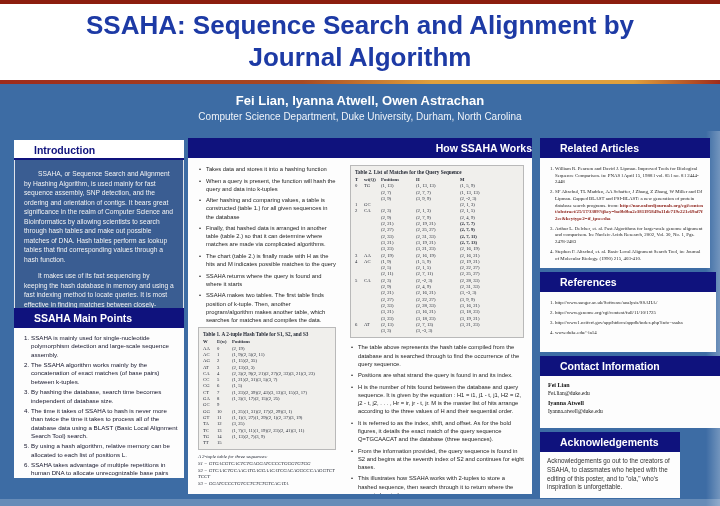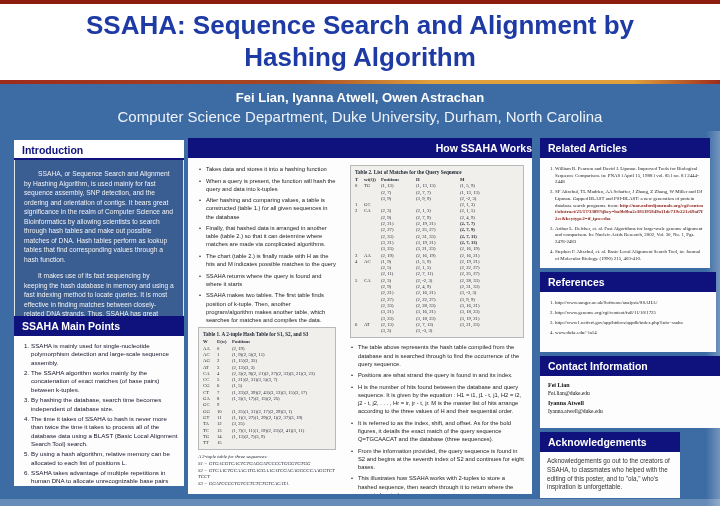--- a/index.html
+++ b/index.html
@@ -10,28 +10,28 @@
   }
   .top-strip{position:absolute;left:0;top:0;width:720px;height:4px;background:#8c1d0e;}
   .title-band{position:absolute;left:0;top:4px;width:720px;height:76px;background:#ffffff;
     display:flex;flex-direction:column;justify-content:center;align-items:center;}
   .title-line{color:#1d3aa5;font-weight:bold;font-size:26px;line-height:1.22;text-align:center;}
   .accent-line{position:absolute;left:0;top:80px;width:720px;height:4px;
     background:linear-gradient(90deg,#9e2b1b 0%,#a84a22 42%,#e0a03c 60%,#e0a03c 88%,#9e2b1b 100%);}
   .authors-band{position:absolute;left:0;top:84px;width:720px;height:47px;
     display:flex;flex-direction:column;justify-content:center;align-items:center;}
   .authors-line{color:#ffffff;font-weight:bold;font-size:13px;margin-bottom:3px;text-align:right;}
-  .affil-line{color:#eef2f8;font-size:15px;}
+  .affil-line{color:#eef2f8;font-size:10px;}
   .edge-right{position:absolute;right:0;top:131px;width:14px;height:375px;
     background:linear-gradient(90deg,rgba(255,255,255,0) 0%,rgba(255,255,255,0.28) 100%);}
   .edge-bottom{position:absolute;left:0;top:499px;width:720px;height:7px;background:rgba(255,255,255,0.22);}
 
   .panel{position:absolute;box-sizing:border-box;}
   .hdr{height:20px;background:#0f127d;color:#ffffff;font-weight:bold;font-size:10.5px;
-    line-height:20px;padding-left:8px;box-sizing:border-box;}
+    line-height:20px;padding-left:20px;box-sizing:border-box;}
   .hdr.center{text-align:right;padding-left:16px;}
   .hdr.inverse{background:#ffffff;color:#0f127d;border-bottom:2px solid #0f127d;}
   .pbody{box-sizing:border-box;background:#fdfdfd;overflow:hidden;}
 
   
   .intro-body{background:#3a5d92;color:#f3f3f3;font-size:6.7px;line-height:1.42;
     padding:9px 9px 4px 9px;height:152px;border:1px solid #dfe3ea;border-top:none;}
   .intro-body p{margin:0 0 7px 0;text-indent:14px;}
 
   
@@ -73,42 +73,42 @@
   .cemail{font-size:5.5px;margin-bottom:4px;}
   .ack-body{height:46px;padding:5px 7px 2px 7px;font-size:6.3px;line-height:1.4;color:#333;}
 </style>
 </head>
 <body>
 
 <div class="top-strip"></div>
 
 <div class="title-band">
   <div class="title-line">SSAHA: Sequence Search and Alignment by</div>
-  <div class="title-line">Hashing Algorithm</div>
+  <div class="title-line">Journal Algorithm</div>
 </div>
 
 <div class="accent-line"></div>
 
 <div class="authors-band">
   <div class="authors-line">Fei Lian, Iyanna Atwell, Owen Astrachan</div>
   <div class="affil-line">Computer Science Department, Duke University, Durham, North Carolina</div>
 </div>
 
 <div class="edge-right"></div>
 <div class="edge-bottom"></div>
 
 <div class="panel" style="left:14px;top:140px;width:170px;">
   <div class="hdr inverse">Introduction</div>
   <div class="intro-body">
     <p>SSAHA, or Sequence Search and Alignment by Hashing Algorithm, is used mainly for fast sequence assembly, SNP detection, and the ordering and orientation of contigs.  It bears great significance in the realm of Computer Science and Bioinformatics by allowing scientists to search through hash tables and make out possible matches of DNA. Hash tables perform as lookup tables that find corresponding values through a hash function.</p>
     <p>It makes use of its fast sequencing by keeping the hash database in memory and using a fast indexing method to locate queries. It is most effective in finding matches between closely-related DNA strands. Thus, SSAHA has great potential in the bioinformatics field.</p>
   </div>
 </div>
 
-<div class="panel" style="left:14px;top:316px;width:170px;">
+<div class="panel" style="left:14px;top:308px;width:170px;">
   <div class="hdr">SSAHA Main Points</div>
   <div class="pbody mp-body">
     <ol>
 
     <li>SSAHA is mainly used for single-nucleotide polymorphism detection and large-scale sequence assembly.</li>
         <li>The SSAHA algorithm works mainly by the concatenation of exact matches (of base pairs) between k-tuples.</li>
         <li>By hashing the database, search time becomes independent of database size.</li>
         <li>The time it takes of SSAHA to hash is never more than twice the time it takes to process all of the database data using a BLAST (Basic Local Alignment Search Tool) search.</li>
         <li>By using a hash algorithm, relative memory can be allocated to each list of positions L.</li>
         <li>SSAHA takes advantage of multiple repetitions in human DNA to allocate unrecognizable base pairs into one single k-tuple containing all A's (default).</li>

